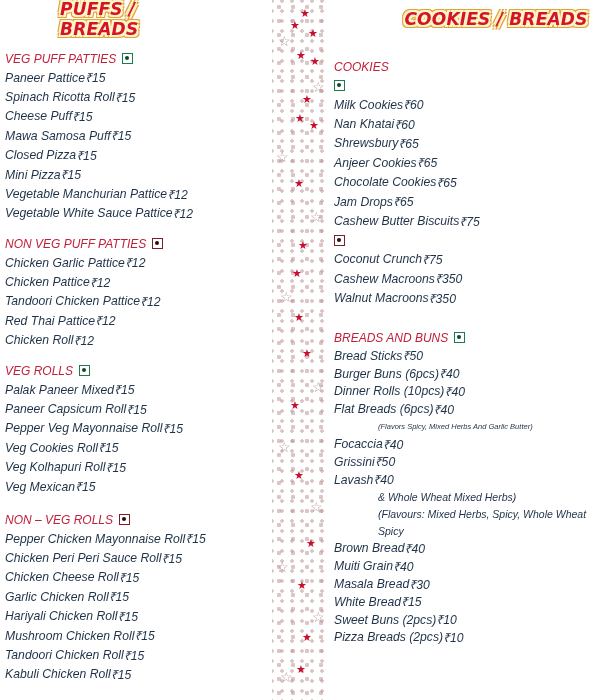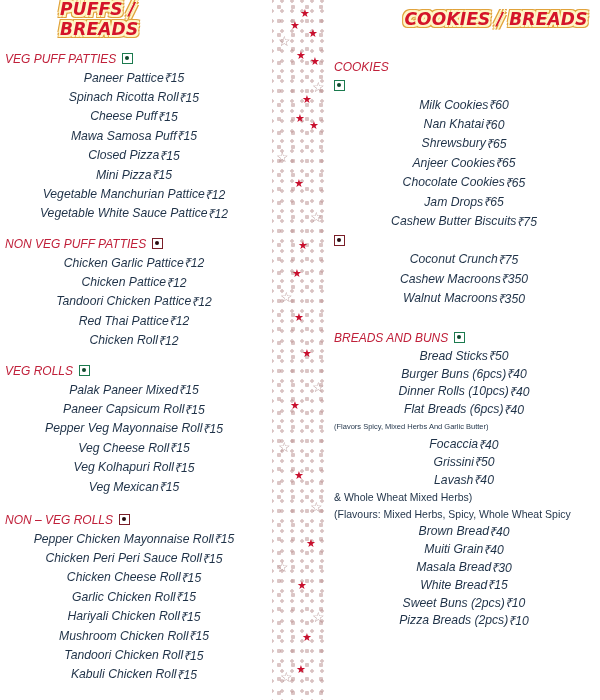--- a/index.html
+++ b/index.html
@@ -32,27 +32,27 @@
     }
     .mark::after {
       content: ""; position: absolute; left: 2px; top: 2px; width: 4px; height: 4px;
       border-radius: 50%; background: #0f4a2e;
     }
     .mark.nonveg { border-color: #7a1e28; }
     .mark.nonveg::after { background: #2a0c10; }
     .mark.solo { margin-left: 0; }
 
     .row {
-      display: flex; justify-content: center; align-items: center;
+      display: flex; justify-content: flex-start; align-items: center;
       height: 19.4px; font-style: italic; font-size: 12.2px; color: #1f3248;
       font-family: "Liberation Sans", sans-serif;
     }
     .row .p { text-align: right; }
     .note {
-      color: #1f3248; font-family: "Liberation Sans", sans-serif;
+      font-style: italic; color: #1f3248; font-family: "Liberation Sans", sans-serif; margin-left: 44px;
     }
     .note.small { font-size: 7.5px; height: 17px; display: flex; align-items: center; }
     .note.big { font-size: 10.5px; line-height: 17px; }
 
     .strip {
       position: absolute; left: 272px; top: 0; width: 56px; height: 700px;
       background-color: #ffffff;
       background-image:
         radial-gradient(circle at 50% 50%, rgba(190,150,150,0.55) 0 2px, transparent 2.5px),
         radial-gradient(circle at 50% 50%, rgba(170,120,120,0.45) 0 1.5px, transparent 2px);
@@ -182,21 +182,21 @@
     </div>
   <div class="row">
       <span>Paneer Capsicum Roll</span>
       <span class="p">₹15</span>
     </div>
   <div class="row">
       <span>Pepper Veg  Mayonnaise Roll</span>
       <span class="p">₹15</span>
     </div>
   <div class="row">
-      <span>Veg Cheese Roll</span>
+      <span>Veg Cookies Roll</span>
       <span class="p">₹15</span>
     </div>
   <div class="row">
       <span>Veg Kolhapuri Roll</span>
       <span class="p">₹15</span>
     </div>
   <div class="row">
       <span>Veg Mexican</span>
       <span class="p">₹15</span>
     </div>

